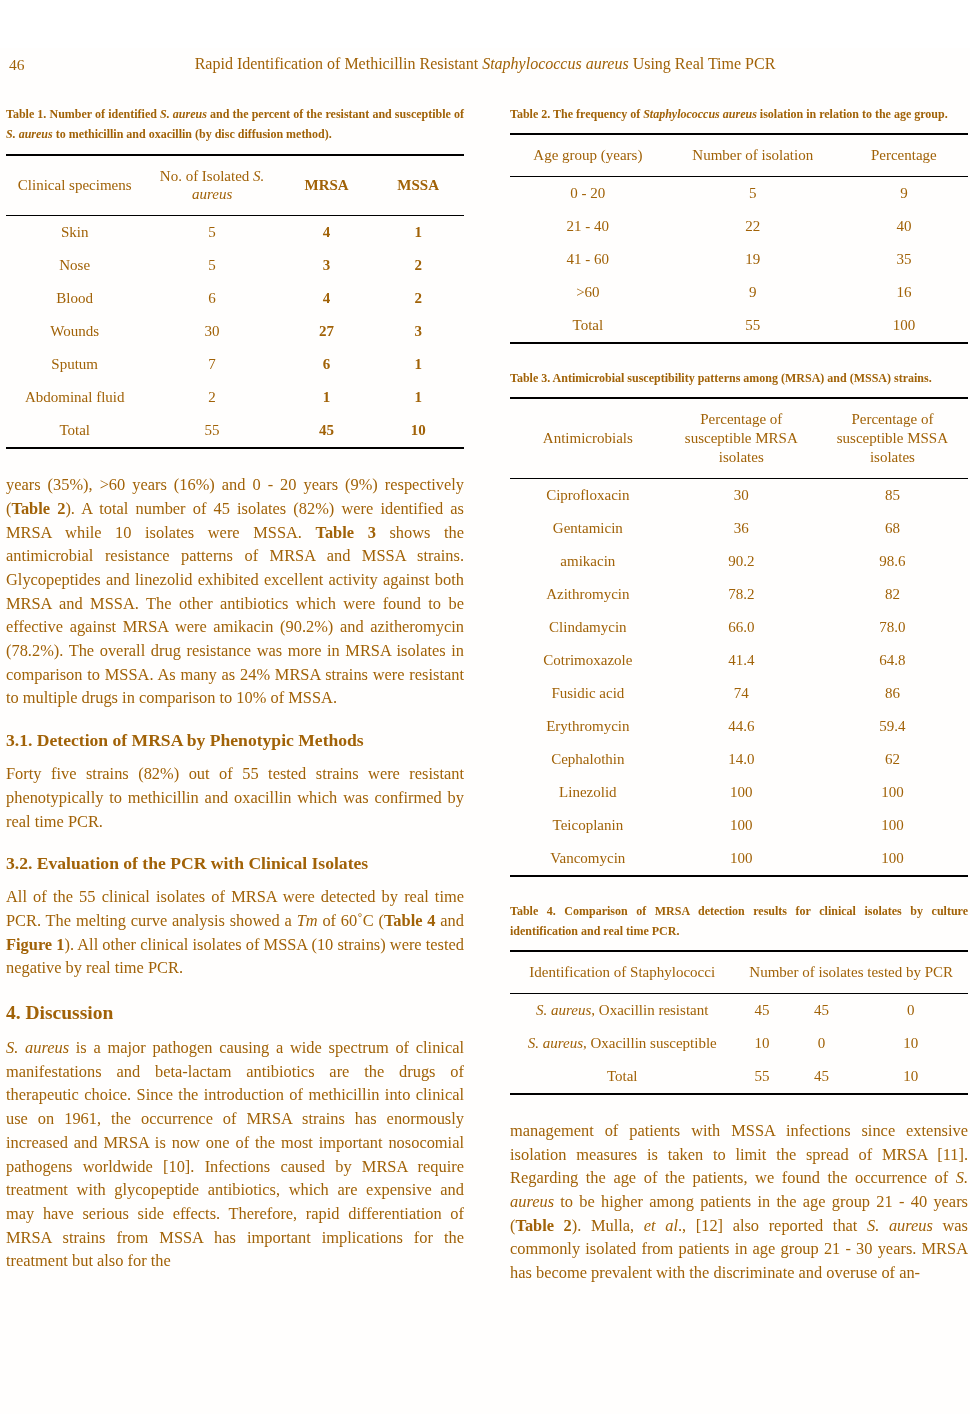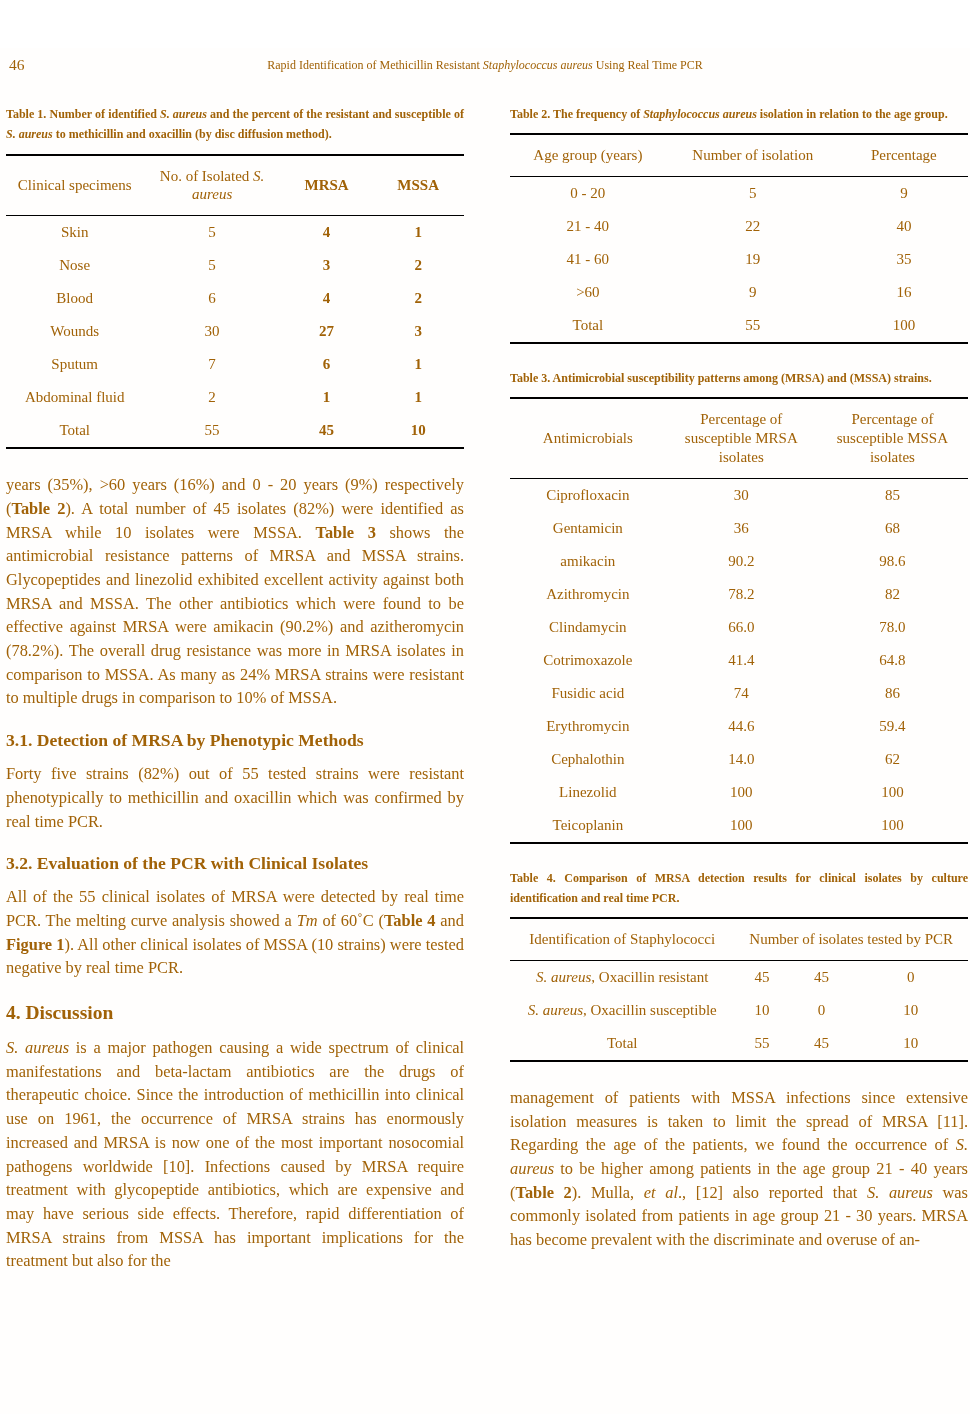--- a/index.html
+++ b/index.html
@@ -2,21 +2,21 @@
 <html><head>
 <meta charset="utf-8">
 <style>
   html, body { margin:0; padding:0; background:#ffffff; }
   .page {
     position:relative; width:970px; height:1414px; background:#fffefd;
     font-family:"Liberation Serif", serif; color:#a16207; overflow:hidden;margin-top:48px;
   }
   .page-header { position:absolute; top:7px; left:0; width:100%; text-align:center; }
   .page-number { position:absolute; left:9px; top:1px; font-size:15.5px; }
-  .running-title { font-size:12px; }
+  .running-title { font-size:16px; }
   .col { position:absolute; top:56px; width:458px; }
   .col.left  { left:6px; }
   .col.right { left:510px; }
   .caption { font-size:12px; line-height:20.3px; text-align:justify; margin:0 0 9px 0; }
   p.body { font-size:16.4px; line-height:23.7px; text-align:justify; margin:0; }
   h2.sec { font-size:19.5px; margin:22px 0 12px 0; font-weight:bold; }
   h3.sec { font-size:17.6px; margin:20px 0 11px 0; font-weight:bold; }
   table.paper-table {
     width:100%; border-collapse:collapse; table-layout:fixed;
     border-top:2px solid #000; border-bottom:2px solid #000; margin:0 0 24px 0;
@@ -229,20 +229,25 @@
           <tr>
             <td>Linezolid</td>
             <td>100</td>
             <td>100</td>
           </tr>
           <tr>
             <td>Teicoplanin</td>
             <td>100</td>
             <td>100</td>
           </tr>
+          <tr>
+            <td>Vancomycin</td>
+            <td>100</td>
+            <td>100</td>
+          </tr>
         </tbody>
     </table>
 
     <p class="caption"><span style="font-weight: bold;">Table 4. Comparison of MRSA detection results for clinical isolates by culture identification and real time PCR.</span></p>
 
     <table class="paper-table t4">
       <colgroup>
         <col style="width:49%">
           <col style="width:12%">
           <col style="width:14%">

